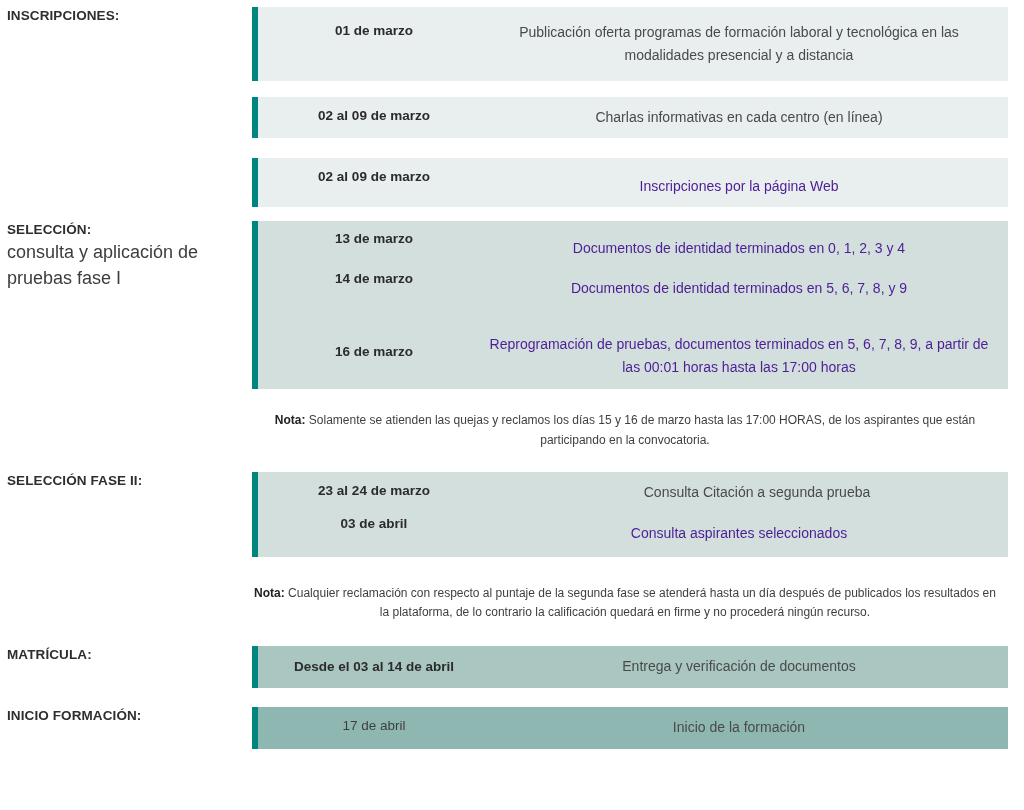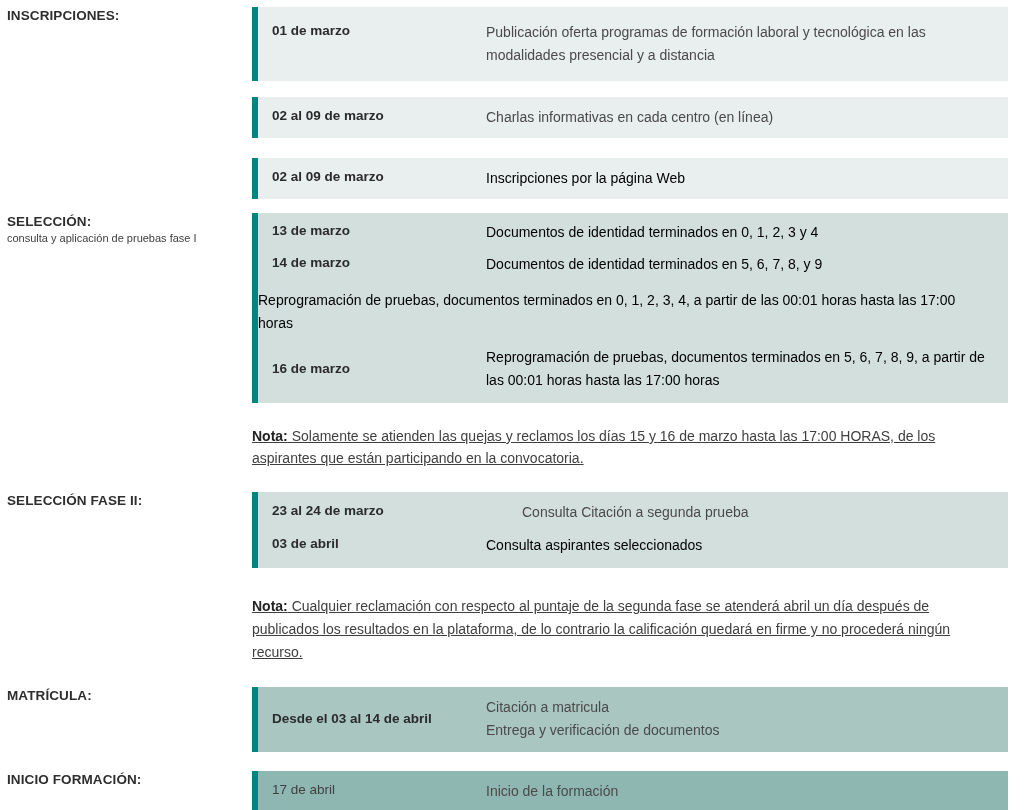--- a/index.html
+++ b/index.html
@@ -41,30 +41,31 @@
   .label-title {
     font-size: 13.5px;
     font-weight: bold;
     color: #2e2e2e;
     letter-spacing: .1px;
     line-height: 1.35;
     white-space: nowrap;
   }
 
   .label-sub {
-    font-size: 11px;
+    font-size: 18px;
     font-weight: normal;
     color: #3d3d3d;
     line-height: 1.45;
   }
 
   .content-col {
     width: 756px;
     flex: 0 0 756px;
     box-sizing: border-box;
+    text-align: center;
   }
 
   
   .block {
     position: relative;
     box-sizing: border-box;
     width: 756px;
     background: #e9eeee;
     border-left: 6px solid #00857f;
   }
@@ -92,32 +93,31 @@
 
   .desc-cell {
     flex: 1 1 auto;
     box-sizing: border-box;
     padding-right: 16px;
     font-size: 14px;
     line-height: 1.62;
     color: #4a4a4a;
   }
 
-  .desc-cell.link { color: #000000; }
+  .desc-cell.link { color: #4c1d95; margin-top: 8px; }
   .date-cell.plain { font-weight: normal; color: #3f3f3f; }
 
   
   .note {
     box-sizing: border-box;
     width: 756px;
-    font-size: 14px;
+    font-size: 12px;
     line-height: 1.62;
     color: #3f3f3f;
     padding-right: 10px;
-    text-decoration: underline;
   }
   .note b { color: #222222; font-weight: bold; }
 
   
   .s1  { margin-top: 7px; }
 </style>
 </head>
 <body>
 
 <div class="sheet">
@@ -170,21 +170,20 @@
           <div class="date-cell">13 de marzo</div>
           <div class="desc-cell link">Documentos de identidad terminados en 0, 1, 2, 3 y 4</div>
         </div>
 
         <div class="row" style="padding:5px 0 7px 0;">
           <div class="date-cell">14 de marzo</div>
           <div class="desc-cell link">Documentos de identidad terminados en 5, 6, 7, 8, y 9</div>
         </div>
 
         <div class="row" style="padding:6px 0 6px 0;align-items:center;">
-          <div class="desc-cell link">Reprogramación de pruebas, documentos terminados en 0, 1, 2, 3, 4, a partir de las 00:01 horas hasta las 17:00 horas</div>
         </div>
 
         <div class="row" style="padding:6px 0 11px 0;align-items:center;">
           <div class="date-cell">16 de marzo</div>
           <div class="desc-cell link">Reprogramación de pruebas, documentos terminados en 5, 6, 7, 8, 9, a partir de las 00:01 horas hasta las 17:00 horas</div>
         </div>
 
       </div>
     </div>
   </div>
@@ -223,37 +222,36 @@
       </div>
     </div>
   </div>
 
   <div style="height:27px;"></div>
 
   <div class="section">
     <div class="label-col"></div>
     <div class="content-col">
       <div class="note">
-        <b>Nota:</b><span> Cualquier reclamación con respecto al puntaje de la segunda fase se atenderá abril un día después de publicados los resultados en la plataforma, de lo contrario la calificación quedará en firme y no procederá ningún recurso.</span>
+        <b>Nota:</b><span> Cualquier reclamación con respecto al puntaje de la segunda fase se atenderá hasta un día después de publicados los resultados en la plataforma, de lo contrario la calificación quedará en firme y no procederá ningún recurso.</span>
       </div>
     </div>
   </div>
 
   <div style="height:24px;"></div>
 
   <div class="section">
     <div class="label-col">
       <div class="label-title">MATRÍCULA:</div>
     </div>
     <div class="content-col">
       <div class="block tint3">
         <div class="row" style="padding:9px 0 10px 0;align-items:center;">
           <div class="date-cell">Desde el 03 al 14 de abril</div>
           <div class="desc-cell">
-            <div>Citación a matricula</div>
             <div>Entrega y verificación de documentos</div>
           </div>
         </div>
       </div>
     </div>
   </div>
 
   <div style="height:19px;"></div>
 
   <div class="section">

